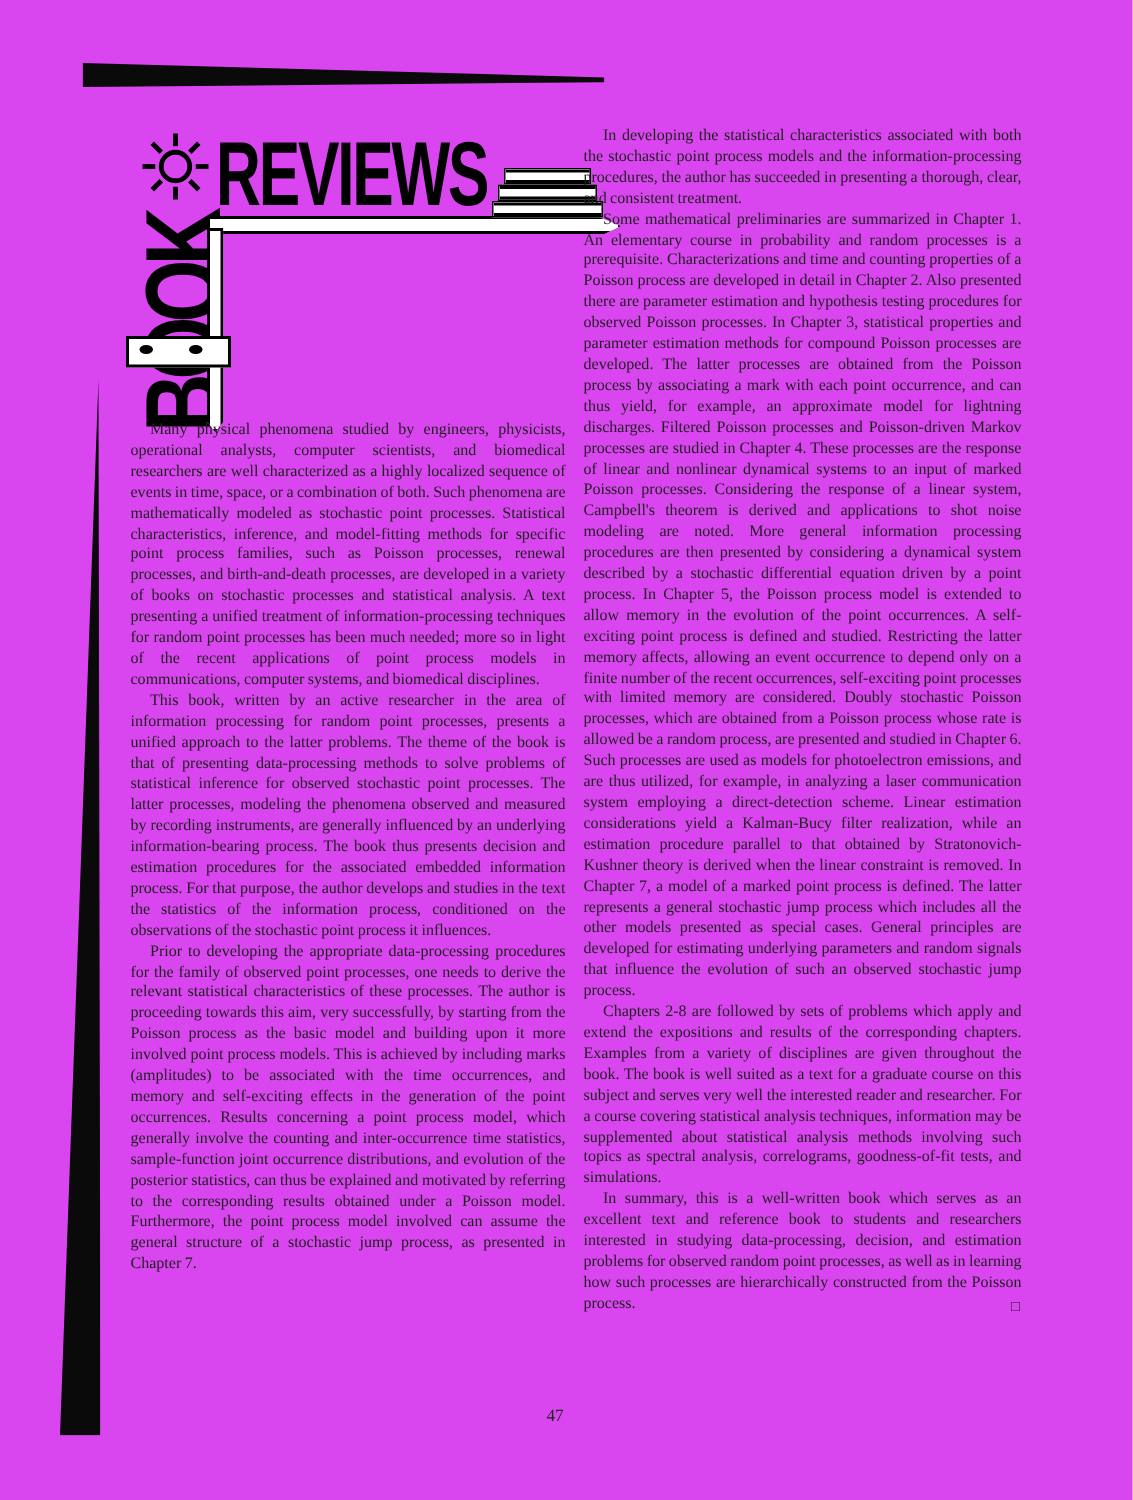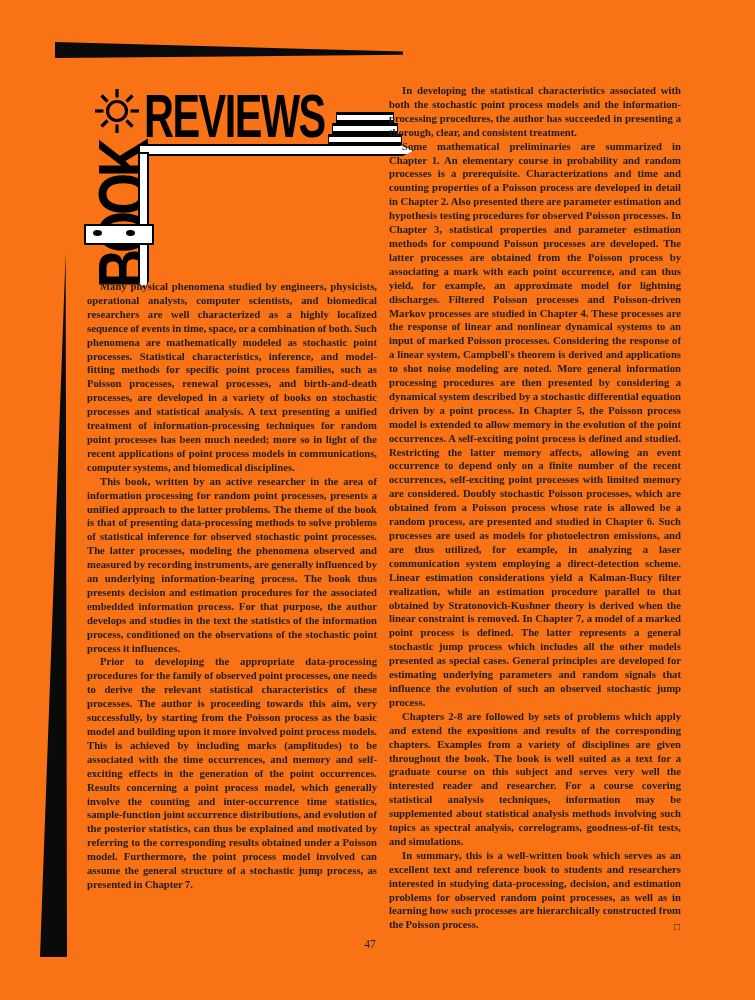--- a/index.html
+++ b/index.html
@@ -1,19 +1,19 @@
 <!DOCTYPE html>
 <html><head>
 <meta charset="utf-8">
 <style>
   html,body{margin:0;padding:0;background:#e8e8e6;}
   .page{
     position:relative;
     width:755px;height:1000px;
-    background:#f97316;
+    background:#d946ef;
     overflow:hidden;
     font-family:"Liberation Serif","DejaVu Serif",serif;
     color:#1e1e1e;
     margin:0 auto;
   }
   
   .artifact-top{
     position:absolute;left:55px;top:42px;width:348px;height:16px;
     background:#0a0a0a;
     clip-path:polygon(0 0,100% 60%,100% 80%,0 100%);
@@ -63,21 +63,21 @@
   .screw{position:absolute;top:4px;width:9px;height:6px;background:#000;border-radius:50%;}
   .screw1{left:7px;} .screw2{left:40px;}
   
   .citation{position:absolute;left:192px;top:182px;width:198px;
     font-size:12.5px;line-height:18.5px;}
   .citation p{margin:0;text-align:justify;text-indent:22px;}
   .cite-title{font-weight:bold;}
   .reviewer{margin-top:10px;text-align:center;text-indent:0 !important;}
   
   .col{position:absolute;font-size:10.7px;line-height:13.9px;word-spacing:-0.4px;}
-  .col p{margin:0;text-align:justify;text-indent:13px;font-weight:bold;}
+  .col p{margin:0;text-align:justify;text-indent:13px;}
   .col-left{left:87px;top:280px;width:290px;}
   .col-right{left:389px;top:84px;width:292px;}
   .para-last{position:relative;}
   .end-mark{position:absolute;right:1px;bottom:0;font-size:10px;line-height:10px;}
   .footnote{
     position:absolute;left:87px;top:897px;width:292px;
     font-size:9.4px;line-height:11.4px;text-align:justify;text-indent:8px;
     color:#2a2a2a;
   }
   .page-number{

